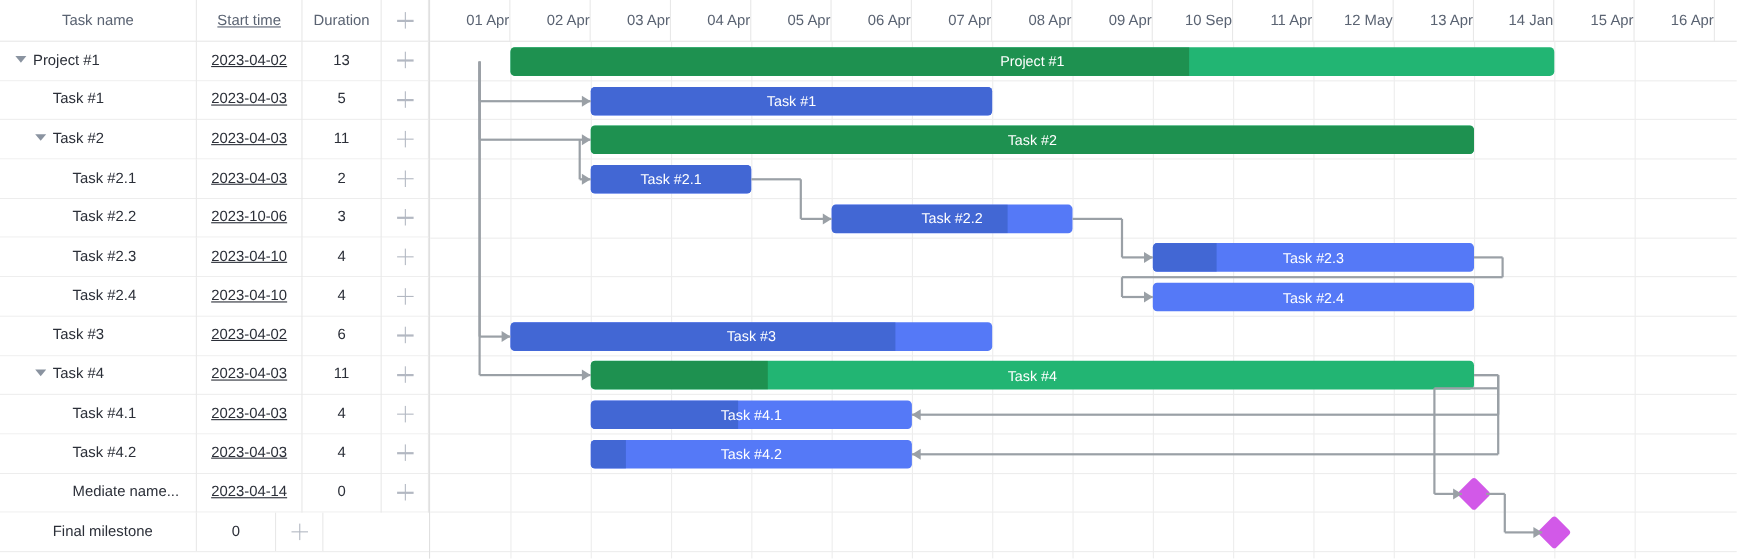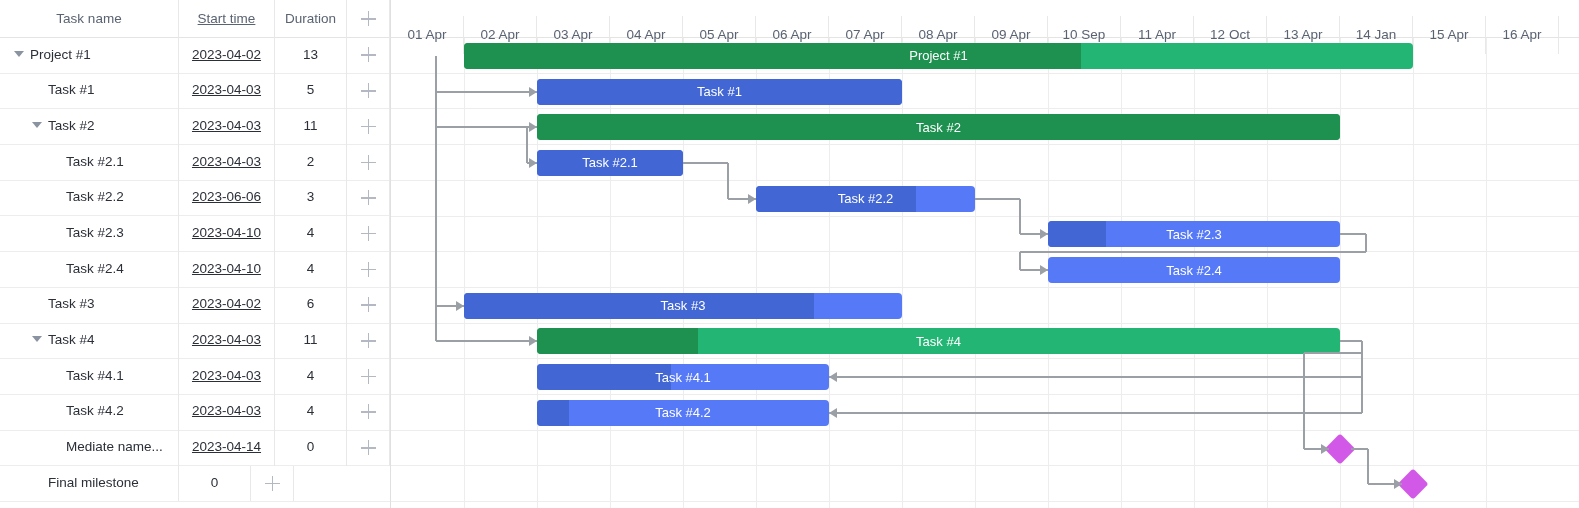--- a/index.html
+++ b/index.html
@@ -61,22 +61,22 @@
     content: ""; position: absolute; background: #b3b8c2;
   }
   .plus::before { left: 7px; top: 0; width: 1.6px; height: 15px; }
   .plus::after  { top: 7px; left: 0; height: 1.6px; width: 15px; }
 
   
   .timeline { position: relative; width: 1189px; height: 508px; flex: none;
               overflow: hidden; border-left: 1px solid #e0e0e0; }
   .tl-header { height: 38px; position: relative; border-bottom: 1px solid #e4e4e4; }
   .day-head {
-    position: absolute; top: 16px; height: 38px; line-height: 37px;
-    font-size: 13.5px; color: #5a6372; text-align: center;
+    position: absolute; top: 0; height: 38px; line-height: 37px;
+    font-size: 13.5px; color: #5a6372; text-align: right;
     border-right: 1px solid #e8e8e8;
   }
   .tl-body { position: absolute; top: 38px; left: 0; right: 0; bottom: 0; }
   .vline { position: absolute; top: 0; bottom: 0; width: 1px; background: #ededed; }
   .hline { position: absolute; left: 0; right: 0; height: 1px; background: #ededed; }
 
   .bar {
     position: absolute; height: 26px; border-radius: 4px; overflow: hidden;
     display: flex; align-items: center; justify-content: center;
   }
@@ -131,21 +131,21 @@
           <div class="gr-cell c-add"><span class="plus"></span></div>
         </div>
         <div class="grid-row">
           <div class="gr-cell c-name"><span class="tw lvl2"><span class="caret-spacer"></span><span class="name-txt">Task #2.1</span></span></div>
           <div class="gr-cell c-start">2023-04-03</div>
           <div class="gr-cell c-dur">2</div>
           <div class="gr-cell c-add"><span class="plus"></span></div>
         </div>
         <div class="grid-row">
           <div class="gr-cell c-name"><span class="tw lvl2"><span class="caret-spacer"></span><span class="name-txt">Task #2.2</span></span></div>
-          <div class="gr-cell c-start">2023-06-06</div>
+          <div class="gr-cell c-start">2023-10-06</div>
           <div class="gr-cell c-dur">3</div>
           <div class="gr-cell c-add"><span class="plus"></span></div>
         </div>
         <div class="grid-row">
           <div class="gr-cell c-name"><span class="tw lvl2"><span class="caret-spacer"></span><span class="name-txt">Task #2.3</span></span></div>
           <div class="gr-cell c-start">2023-04-10</div>
           <div class="gr-cell c-dur">4</div>
           <div class="gr-cell c-add"><span class="plus"></span></div>
         </div>
         <div class="grid-row">
@@ -198,21 +198,21 @@
         <div class="day-head" style="left: 73px; width: 73px;">02 Apr</div>
         <div class="day-head" style="left: 146px; width: 73px;">03 Apr</div>
         <div class="day-head" style="left: 219px; width: 73px;">04 Apr</div>
         <div class="day-head" style="left: 292px; width: 73px;">05 Apr</div>
         <div class="day-head" style="left: 365px; width: 73px;">06 Apr</div>
         <div class="day-head" style="left: 438px; width: 73px;">07 Apr</div>
         <div class="day-head" style="left: 511px; width: 73px;">08 Apr</div>
         <div class="day-head" style="left: 584px; width: 73px;">09 Apr</div>
         <div class="day-head" style="left: 657px; width: 73px;">10 Sep</div>
         <div class="day-head" style="left: 730px; width: 73px;">11 Apr</div>
-        <div class="day-head" style="left: 803px; width: 73px;">12 Oct</div>
+        <div class="day-head" style="left: 803px; width: 73px;">12 May</div>
         <div class="day-head" style="left: 876px; width: 73px;">13 Apr</div>
         <div class="day-head" style="left: 949px; width: 73px;">14 Jan</div>
         <div class="day-head" style="left: 1022px; width: 73px;">15 Apr</div>
         <div class="day-head" style="left: 1095px; width: 73px;">16 Apr</div>
       </div>
     <div class="tl-body" id="tl-body">
         <div class="vline" style="left: 73px;"></div>
         <div class="vline" style="left: 146px;"></div>
         <div class="vline" style="left: 219px;"></div>
         <div class="vline" style="left: 292px;"></div>

